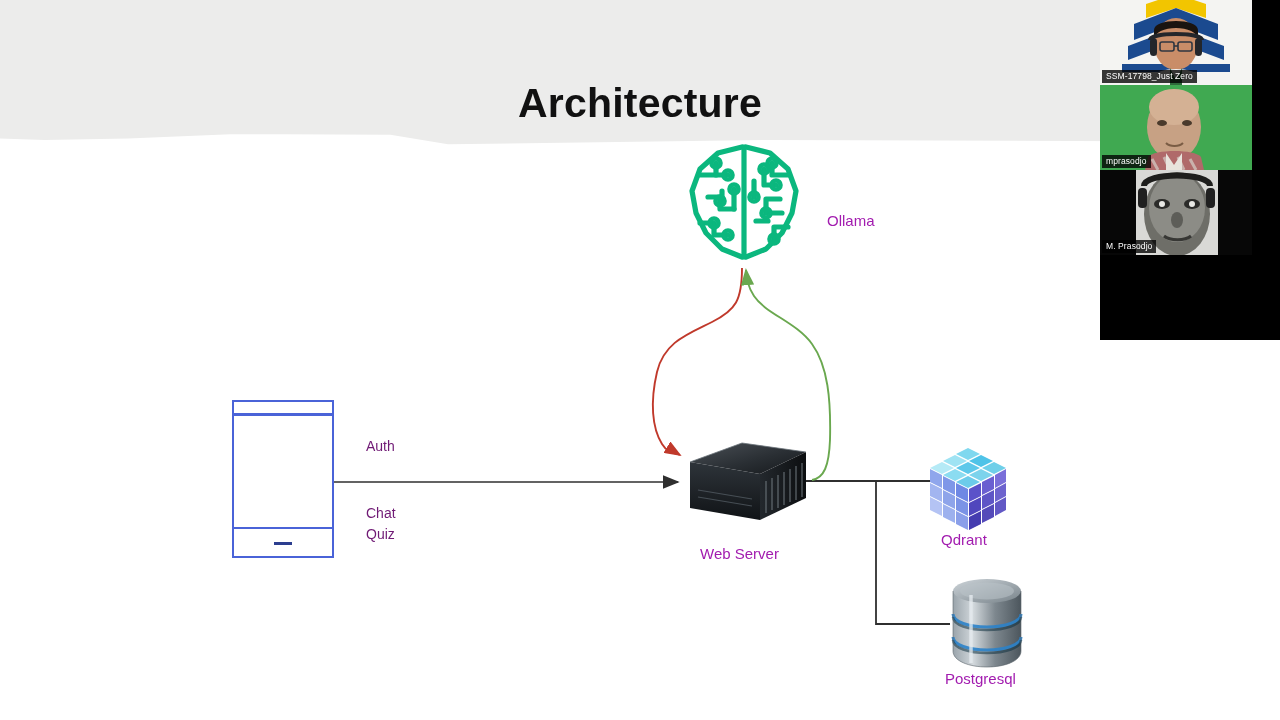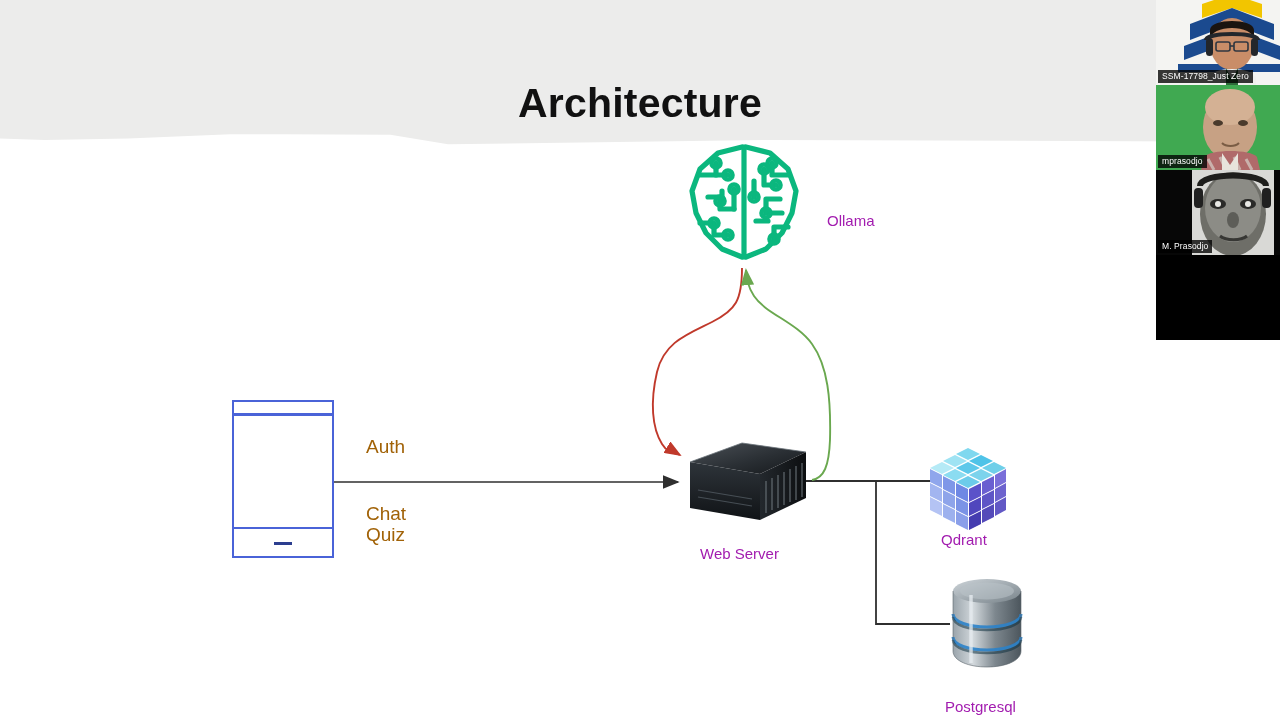--- a/index.html
+++ b/index.html
@@ -53,22 +53,22 @@
     height: 720px;
   }
   .node-label {
     position: absolute;
     font-size: 15px;
     color: #a21caf;
     white-space: nowrap;
   }
   .edge-label {
     position: absolute;
-    font-size: 19px;
-    color: #a16207;
+    font-size: 14px;
+    color: #701a75;
     white-space: nowrap;
     line-height: 21px;
   }
 
   
   #phone {
     position: absolute;
     left: 232px;
     top: 400px;
     width: 102px;
@@ -101,21 +101,21 @@
     width: 18px;
     height: 3px;
     background: #2c3e8f;
   }
 
   
   #video-strip {
     position: absolute;
     right: 0;
     top: 0;
-    width: 124px;
+    width: 180px;
     height: 340px;
     background: #000000;
     overflow: hidden;
   }
   .tile {
     position: relative;
     width: 152px;
     height: 85px;
     overflow: hidden;
   }
@@ -328,21 +328,21 @@
     <div id="phone-home"></div>
   </div>
 
   <div class="edge-label" style="left:366px; top:436px;">Auth</div>
   <div class="edge-label" style="left:366px; top:503px;">Chat</div>
   <div class="edge-label" style="left:366px; top:524px;">Quiz</div>
 
   <div class="node-label" style="left:827px; top:212px;">Ollama</div>
   <div class="node-label" style="left:700px; top:545px;">Web Server</div>
   <div class="node-label" style="left:941px; top:531px;">Qdrant</div>
-  <div class="node-label" style="left:945px; top:670px;margin-top:28px;">Postgresql</div>
+  <div class="node-label" style="left:945px; top:670px;">Postgresql</div>
 
   <div id="video-strip">
 
     <div class="tile" id="tile-1">
       <svg width="152" height="85" viewBox="0 0 152 85">
         <rect width="152" height="85" fill="#f4f4f2"></rect>
         <path d="M46,4 L76,-6 L106,4 L106,18 L76,8 L46,18 Z" fill="#f2c500"></path>
         <path d="M34,24 L76,8 L118,24 L118,40 L76,24 L34,40 Z" fill="#1b4a8f"></path>
         <path d="M28,46 L76,28 L124,46 L124,60 L76,42 L28,60 Z" fill="#1b4a8f"></path>
         <rect x="22" y="64" width="108" height="8" fill="#1b4a8f"></rect>

